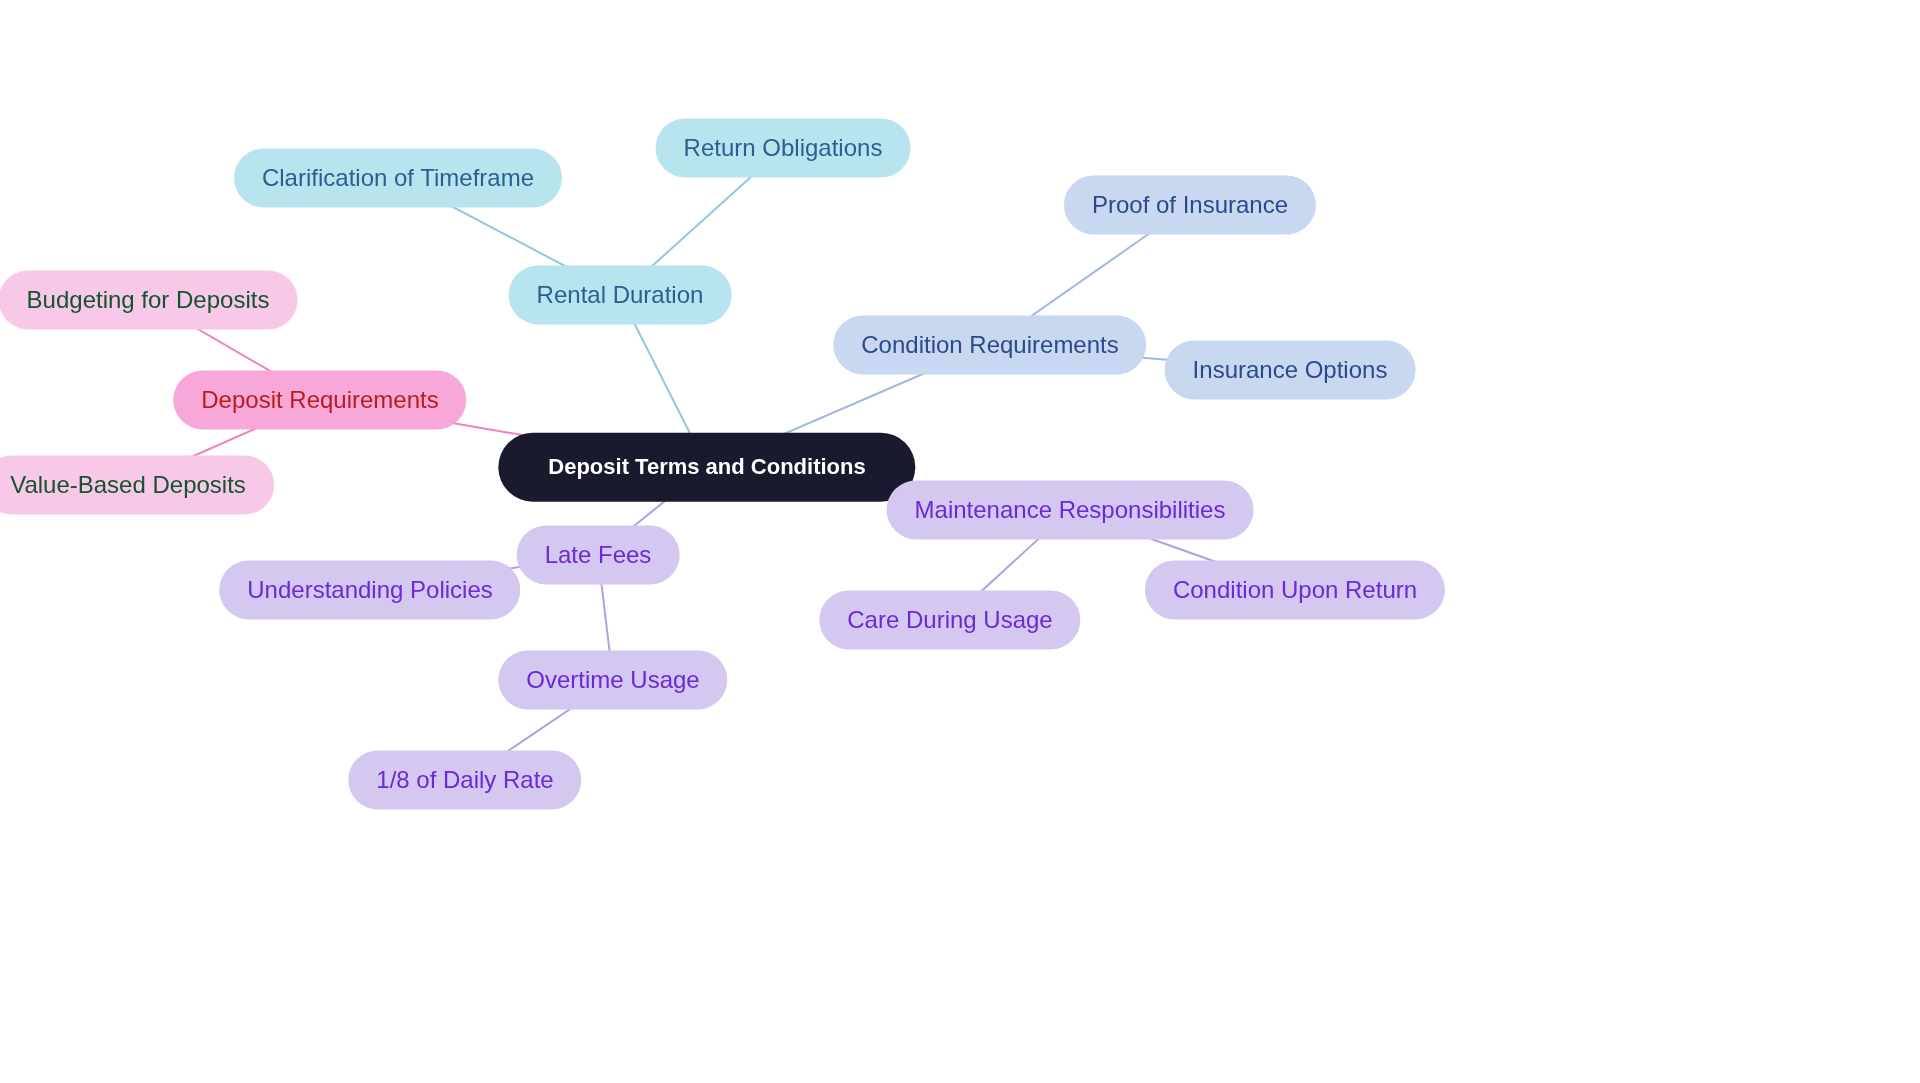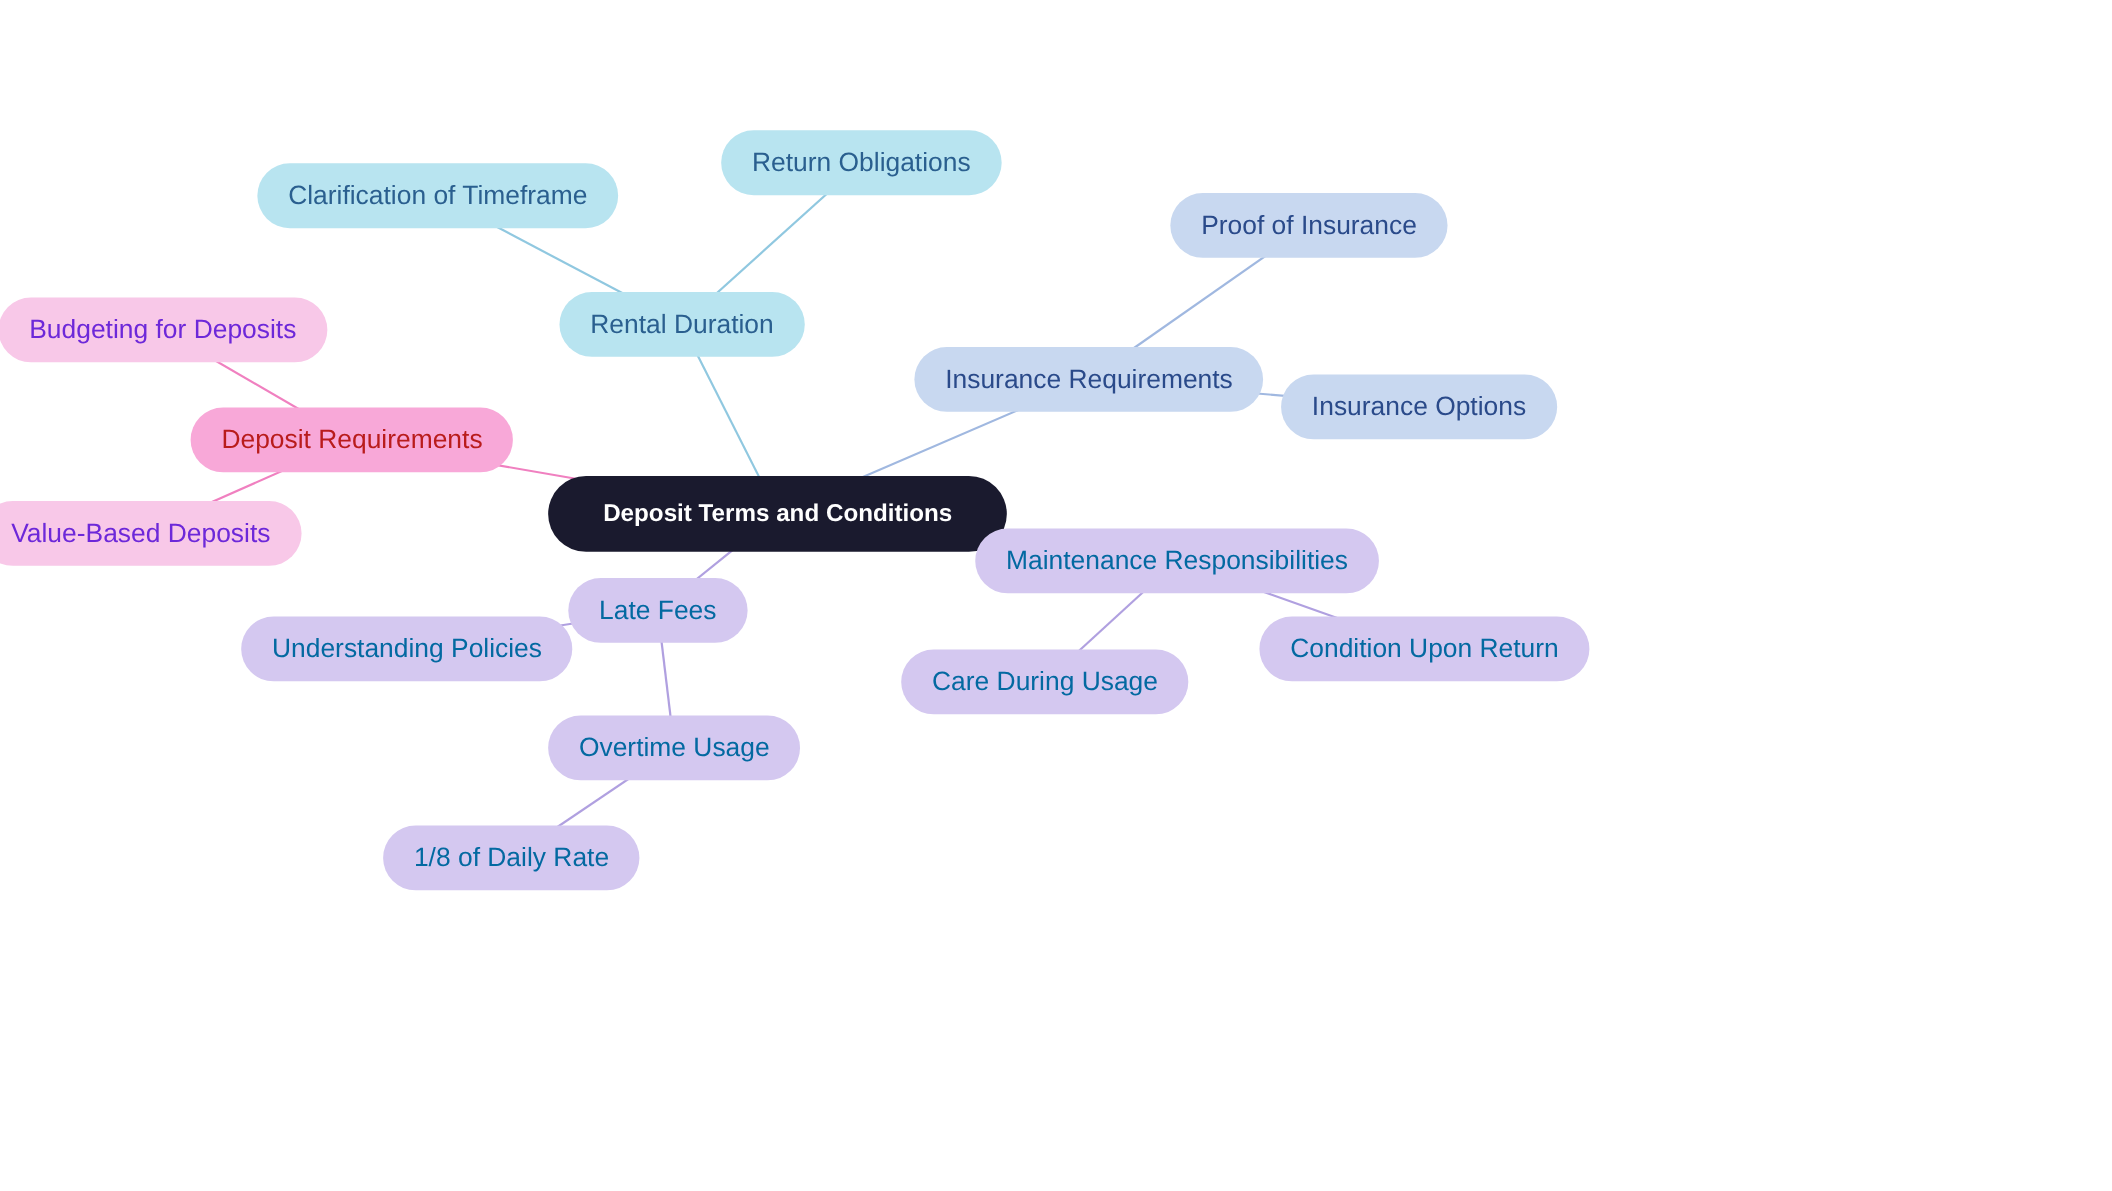--- a/index.html
+++ b/index.html
@@ -44,25 +44,25 @@
       background: #b8e4f0;
       color: #2a5f8f;
       border: none;
     }
     .node-pink {
       background: #f8a8d8;
       color: #b91c1c;
     }
     .node-pink-light {
       background: #f8c8e8;
-      color: #6d28d9;
+      color: #14532d;
     }
     .node-purple {
       background: #d4c8f0;
-      color: #0369a1;
+      color: #6d28d9;
     }
     .node-blue-light {
       background: #c8d8f0;
       color: #2a4a8a;
     }
   </style>
 </head>
 <body>
 
 <svg class="connections" id="svg-connections">
@@ -115,21 +115,21 @@
   <span>Understanding Policies</span>
 </div>
 <div class="node node-purple" style="left: 613px; top: 680px;" id="n-overtime">
   <span>Overtime Usage</span>
 </div>
 <div class="node node-purple" style="left: 465px; top: 780px;" id="n-daily-rate">
   <span>1/8 of Daily Rate</span>
 </div>
 
 <div class="node node-blue-light" style="left: 990px; top: 345px;" id="n-insurance">
-  <span>Insurance Requirements</span>
+  <span>Condition Requirements</span>
 </div>
 <div class="node node-blue-light" style="left: 1190px; top: 205px;" id="n-proof">
   <span>Proof of Insurance</span>
 </div>
 <div class="node node-blue-light" style="left: 1290px; top: 370px;" id="n-options">
   <span>Insurance Options</span>
 </div>
 
 <div class="node node-purple" style="left: 1070px; top: 510px;" id="n-maintenance">
   <span>Maintenance Responsibilities</span>

